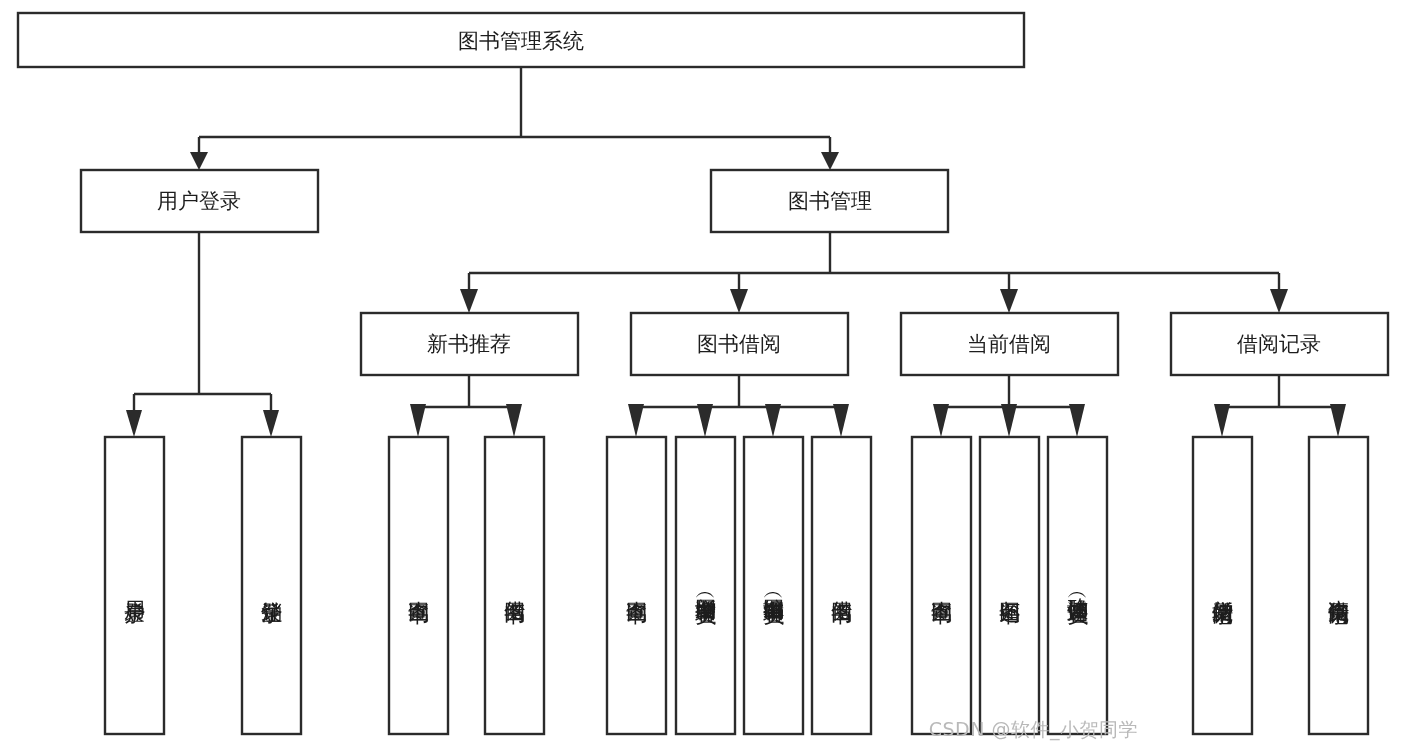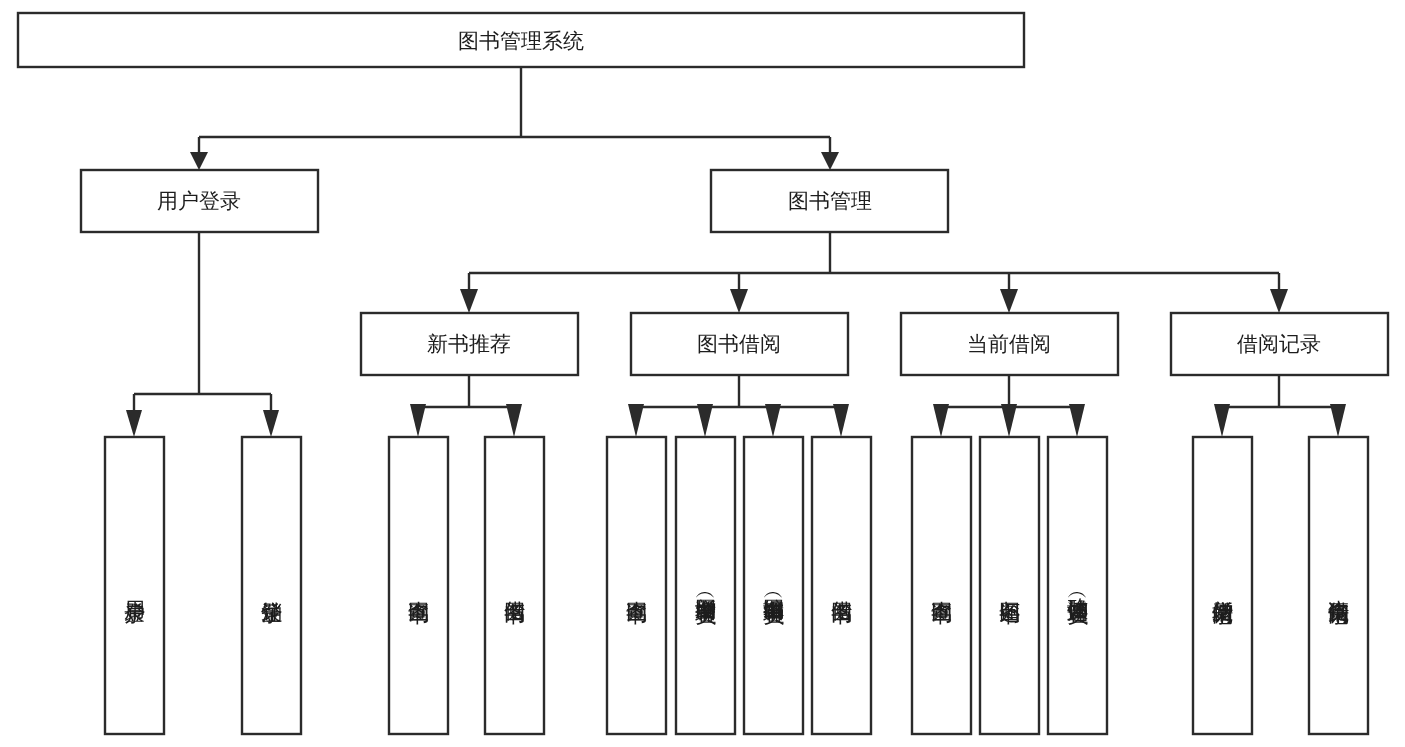--- a/index.html
+++ b/index.html
@@ -206,13 +206,14 @@
   <div class="node-label-v" style="left: 744px; top: 437px; width: 59px; height: 297px; display: flex; align-items: center; justify-content: center;">编辑图书（管理员）</div>
   <div class="node-label-v" style="left: 812px; top: 437px; width: 59px; height: 297px; display: flex; align-items: center; justify-content: center;">借阅图书</div>
 
   <div class="node-label-v" style="left: 912px; top: 437px; width: 59px; height: 297px; display: flex; align-items: center; justify-content: center;">查询图书</div>
   <div class="node-label-v" style="left: 980px; top: 437px; width: 59px; height: 297px; display: flex; align-items: center; justify-content: center;">归还图书</div>
   <div class="node-label-v" style="left: 1048px; top: 437px; width: 59px; height: 297px; display: flex; align-items: center; justify-content: center;">确认归还（管理员）</div>
 
   <div class="node-label-v" style="left: 1193px; top: 437px; width: 59px; height: 297px; display: flex; align-items: center; justify-content: center;">新增借阅记录</div>
   <div class="node-label-v" style="left: 1309px; top: 437px; width: 59px; height: 297px; display: flex; align-items: center; justify-content: center;">查询借阅记录</div>
 
+  <div class="watermark">CSDN @软件_小贺同学</div>
 </div>
 
 </body></html>

